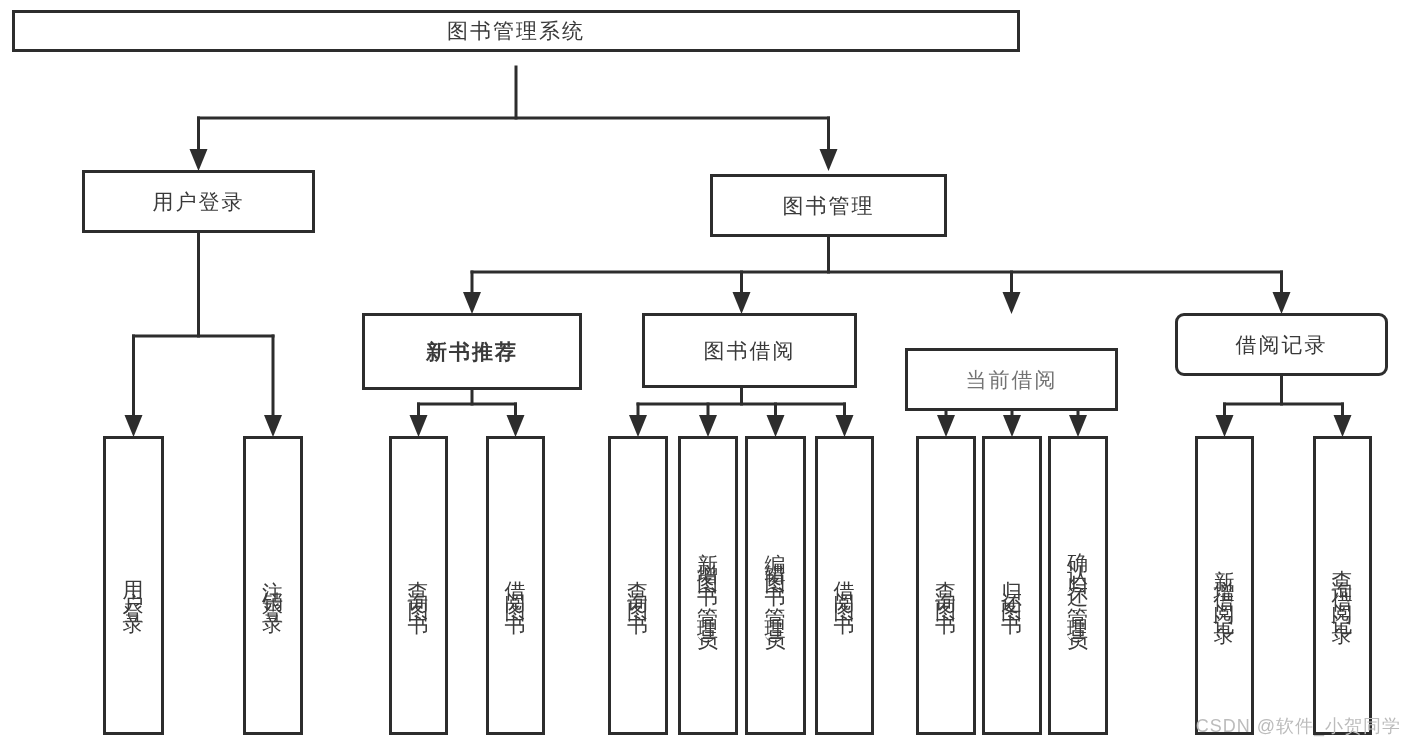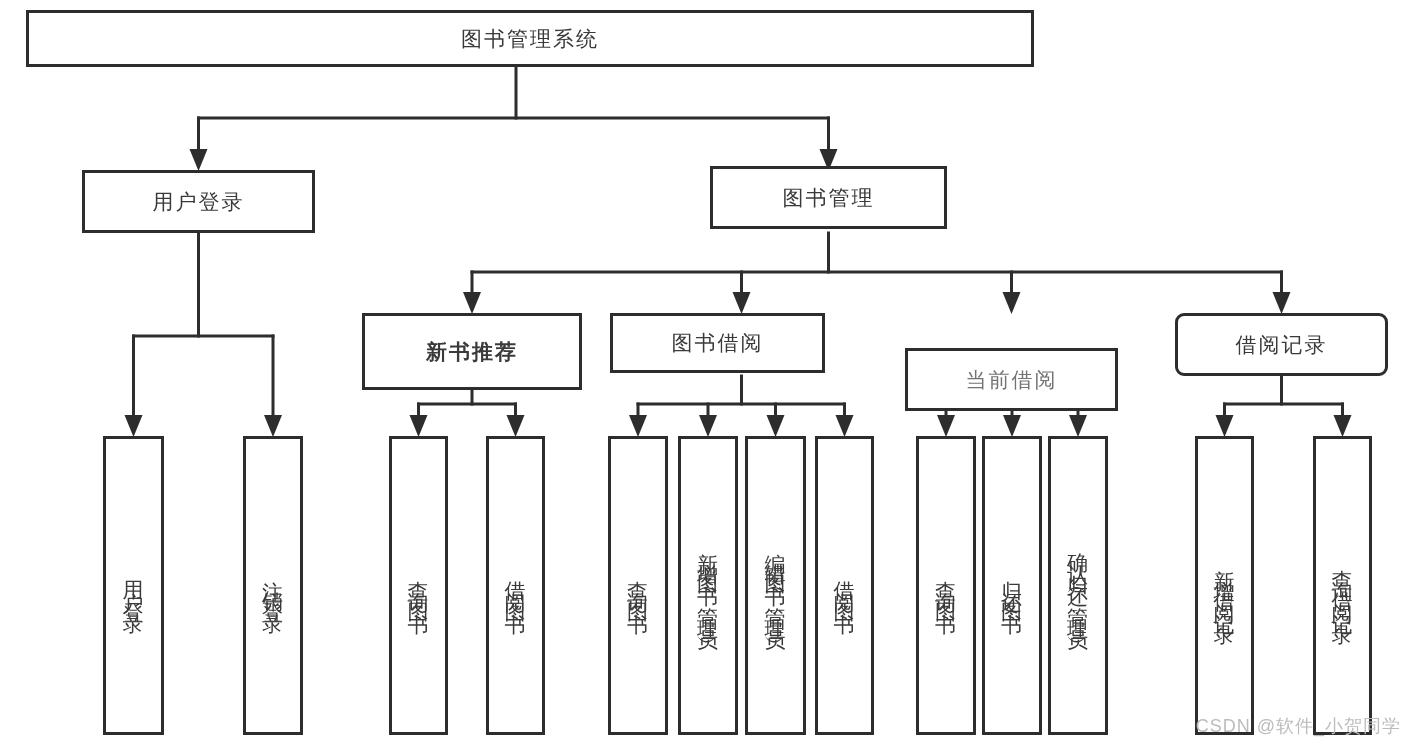--- a/index.html
+++ b/index.html
@@ -102,33 +102,33 @@
       <line x1="1078" y1="404" x2="1078" y2="416" stroke="#2d2d2d" stroke-width="3" stroke-linecap="square"></line>
       <polygon points="1069,415 1087,415 1078,437" fill="#2d2d2d"></polygon>
       <line x1="1281.5" y1="376" x2="1281.5" y2="404" stroke="#2d2d2d" stroke-width="3" stroke-linecap="square"></line>
       <line x1="1224.5" y1="404" x2="1342.5" y2="404" stroke="#2d2d2d" stroke-width="3" stroke-linecap="square"></line>
       <line x1="1224.5" y1="404" x2="1224.5" y2="416" stroke="#2d2d2d" stroke-width="3" stroke-linecap="square"></line>
       <polygon points="1215.5,415 1233.5,415 1224.5,437" fill="#2d2d2d"></polygon>
       <line x1="1342.5" y1="404" x2="1342.5" y2="416" stroke="#2d2d2d" stroke-width="3" stroke-linecap="square"></line>
       <polygon points="1333.5,415 1351.5,415 1342.5,437" fill="#2d2d2d"></polygon>
     </svg>
   <div class="watermark">CSDN @软件_小贺同学</div>
-<div class="node h" style="left: 26px; top: 10px; width: 1008px; height: 57px; border-color: rgb(45, 45, 45); color: rgb(58, 58, 58);">
+<div class="node h" style="left: 12px; top: 10px; width: 1008px; height: 42px; border-color: rgb(45, 45, 45); color: rgb(58, 58, 58);">
       <span>图书管理系统</span>
     </div>
     <div class="node h" style="left: 82px; top: 170px; width: 233px; height: 63px; border-color: rgb(45, 45, 45); color: rgb(58, 58, 58);">
       <span>用户登录</span>
     </div>
-    <div class="node h" style="left: 710px; top: 166px; width: 237px; height: 63px; border-color: rgb(45, 45, 45); color: rgb(58, 58, 58);">
+    <div class="node h" style="left: 710px; top: 174px; width: 237px; height: 63px; border-color: rgb(45, 45, 45); color: rgb(58, 58, 58);">
       <span>图书管理</span>
     </div>
     <div class="node h" style="left: 362px; top: 313px; width: 220px; height: 77px; border-color: rgb(45, 45, 45); color: rgb(58, 58, 58); font-weight: bold;">
       <span>新书推荐</span>
     </div>
-    <div class="node h" style="left: 610px; top: 313px; width: 215px; height: 60px; border-color: rgb(45, 45, 45); color: rgb(58, 58, 58);">
+    <div class="node h" style="left: 642px; top: 313px; width: 215px; height: 75px; border-color: rgb(45, 45, 45); color: rgb(58, 58, 58);">
       <span>图书借阅</span>
     </div>
     <div class="node h" style="left: 905px; top: 313px; width: 213px; height: 63px; border-color: rgb(45, 45, 45); color: #737373; margin-top: 35px;">
       <span>当前借阅</span>
     </div>
     <div class="node h" style="left: 1175px; top: 313px; width: 213px; height: 63px; border-color: rgb(45, 45, 45); color: rgb(58, 58, 58); border-radius: 9px;">
       <span>借阅记录</span>
     </div>
     <div class="node v" style="left: 103px; top: 436px; width: 61px; height: 299px; border-color: rgb(45, 45, 45); color: rgb(58, 58, 58);">
       <span>用户登录</span>

